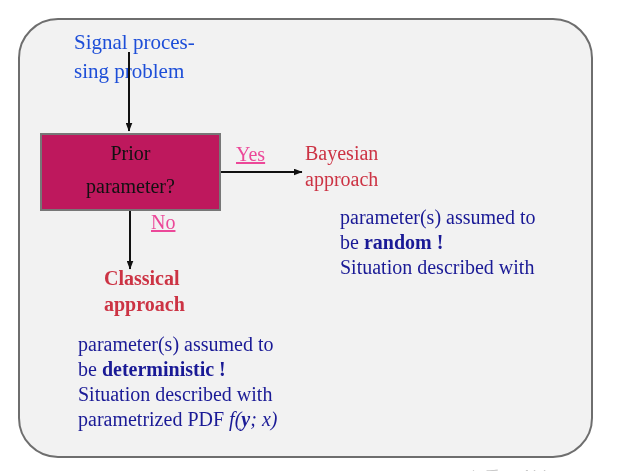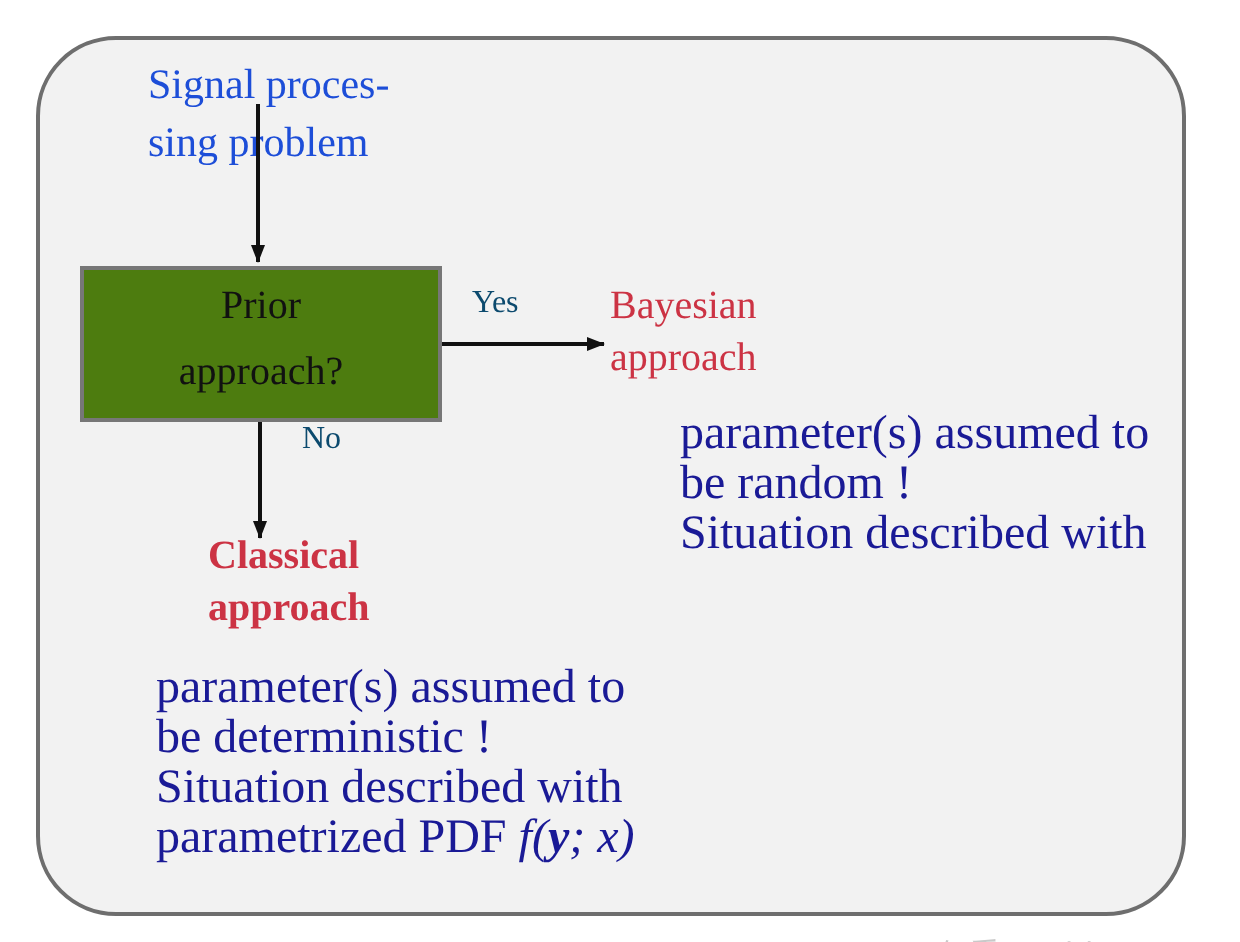--- a/index.html
+++ b/index.html
@@ -40,21 +40,21 @@
     white-space: pre-line;
   }
   
   #decision-box {
     position: absolute;
     left: 40px;
     top: 133px;
     width: 181px;
     height: 78px;
     box-sizing: border-box;
-    background: #4d7c0f;
+    background: #be185d;
     border: 2px solid #777777;
   }
   #decision-box .dbx-line {
     position: absolute;
     left: 0;
     width: 100%;
     text-align: center;
     color: #111111;
     font-size: 20px;
   }
@@ -66,46 +66,47 @@
     position: absolute;
     left: 0;
     top: 0;
     width: 620px;
     height: 471px;
     pointer-events: none;
   }
   
   .arrow-label {
     position: absolute;
-    color: #0c4a6e;
-    font-size: 16px;
+    color: #ec4899;
+    font-size: 20px;
+    text-decoration: underline;
   }
   #label-yes { left: 236px; top: 143px; }
   #label-no  { left: 134px; top: 211px; margin-left: 17px; }
 
   
   .branch-heading {
     position: absolute;
     font-size: 20px;
     line-height: 26px;
     white-space: pre-line;
   }
   #bayesian-heading { left: 305px; top: 140px; }
   #classical-heading { left: 104px; top: 265px; font-weight: bold; }
 
   
   .detail-block {
     position: absolute;
-    font-size: 24px;
+    font-size: 20px;
     line-height: 25px;
   }
   #bayesian-detail { left: 340px; top: 205px; width: 250px; }
   #classical-detail { left: 78px; top: 332px; width: 270px; }
   .detail-block .dline { white-space: nowrap; }
-  .detail-block b { font-weight: normal; }
+  .detail-block b { font-weight: bold; }
   .formula {
     font-style: italic;
   }
   .formula .bvar {
     font-weight: bold;
     font-style: italic;
   }
   .formula .fn {
     font-style: italic;
   }
@@ -140,21 +141,21 @@
 
     <line x1="129" y1="52" x2="129" y2="131" stroke="#111111" stroke-width="2" marker-end="url(#arrowhead)"></line>
 
     <line x1="221" y1="172" x2="302" y2="172" stroke="#111111" stroke-width="2" marker-end="url(#arrowhead)"></line>
 
     <line x1="130" y1="211" x2="130" y2="269" stroke="#111111" stroke-width="2" marker-end="url(#arrowhead)"></line>
   </svg>
 
   <div id="decision-box">
     <div class="dbx-line" id="decision-line-1">Prior</div>
-    <div class="dbx-line" id="decision-line-2">approach?</div>
+    <div class="dbx-line" id="decision-line-2">parameter?</div>
   </div>
 
   <div class="arrow-label" id="label-yes">Yes</div>
   <div class="arrow-label" id="label-no">No</div>
 
   <div class="branch-heading" id="bayesian-heading" style="color:#cc3344">Bayesian
 approach</div>
 
   <div class="branch-heading" id="classical-heading" style="color:#cc3344">Classical
 approach</div>

